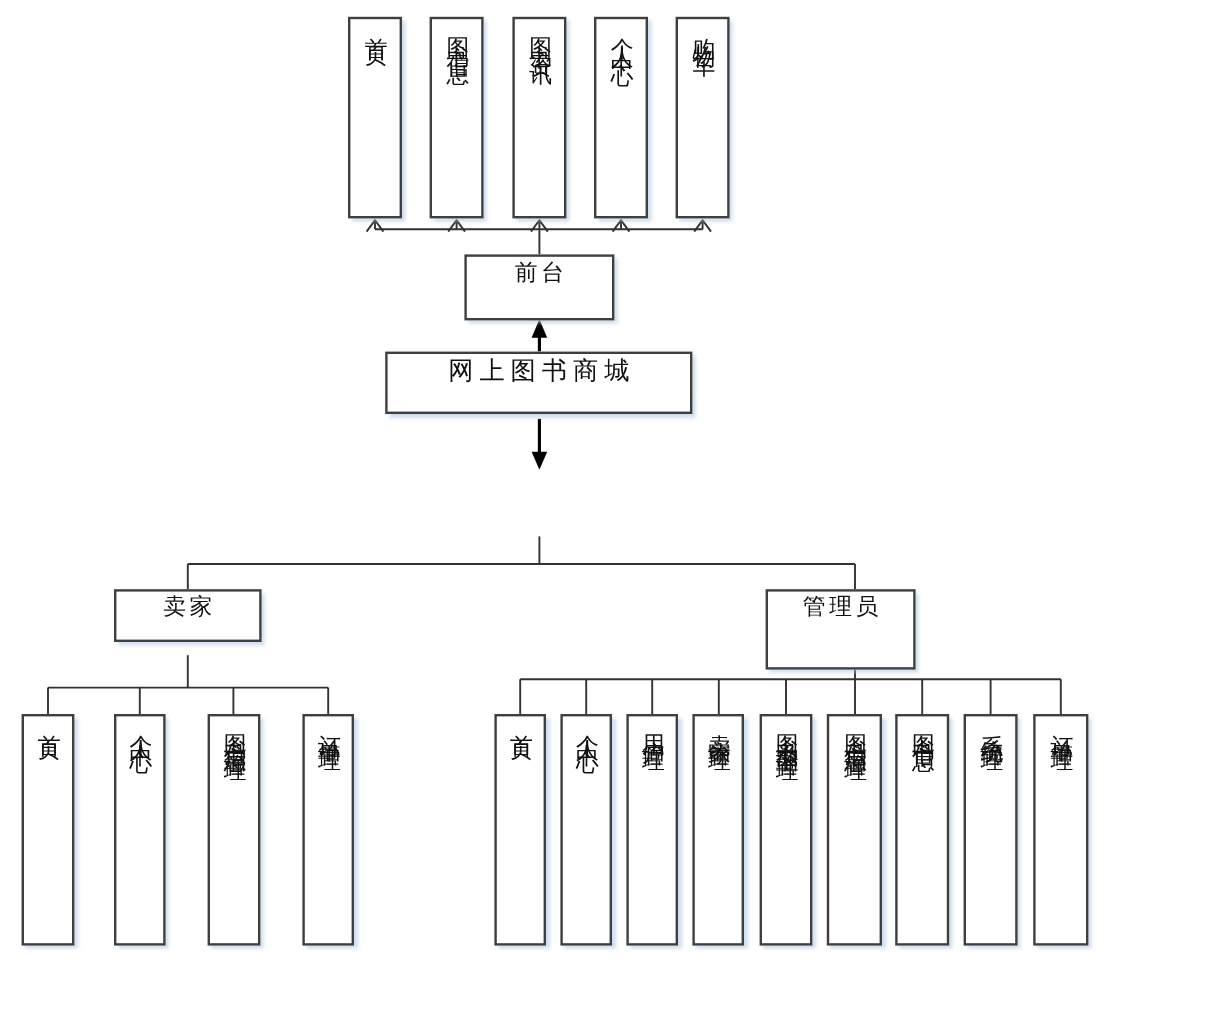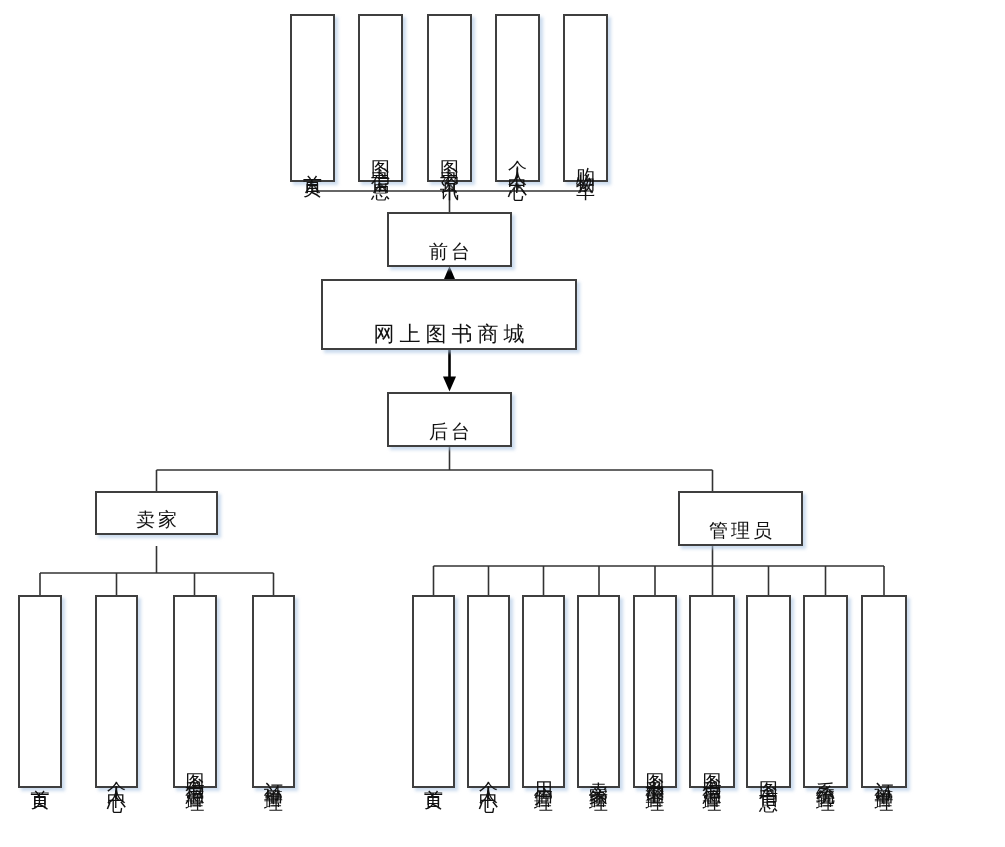--- a/index.html
+++ b/index.html
@@ -41,21 +41,21 @@
   .arrowhead {
     fill: var(--arrow);
     stroke: none;
   }
   .node {
     position: absolute;
     background: #fff;
     border: 2px solid var(--box_border);
     box-shadow: 3px 3px 3px var(--shadow);
     display: flex;
-    align-items: flex-end;
+    align-items: flex-start;
     justify-content: center;
     text-align: center;
   }
   .node .label {
     display: block;
     font-size: 19px;
     letter-spacing: 3px;
     text-indent: 3px;
     white-space: nowrap;
   }
@@ -145,31 +145,28 @@
   <div class="node v" style="left:495px;top:14px;width:45px;height:168px">
     <span class="label">个人中心</span>
   </div>
   <div class="node v" style="left:563px;top:14px;width:45px;height:168px">
     <span class="label">购物车</span>
   </div>
 
   <div class="node" style="left:387px;top:212px;width:125px;height:55px">
     <span class="label">前台</span>
   </div>
-  <div class="node big" style="left:321px;top:279px;width:256px;height:71px">
+  <div class="node big" style="left:321px;top:293px;width:256px;height:52px">
     <span class="label">网上图书商城</span>
-  </div>
-  <div class="node" style="left:387px;top:392px;width:125px;height:55px">
-    <span class="label">后台</span>
   </div>
 
   <div class="node" style="left:95px;top:491px;width:123px;height:44px">
     <span class="label">卖家</span>
   </div>
-  <div class="node" style="left:678px;top:491px;width:125px;height:55px">
+  <div class="node" style="left:638px;top:491px;width:125px;height:67px">
     <span class="label">管理员</span>
   </div>
 
   <div class="node v small" style="left:18px;top:595px;width:44px;height:193px">
     <span class="label">首页</span>
   </div>
   <div class="node v small" style="left:95px;top:595px;width:43px;height:193px">
     <span class="label">个人中心</span>
   </div>
   <div class="node v small" style="left:173px;top:595px;width:44px;height:193px">

